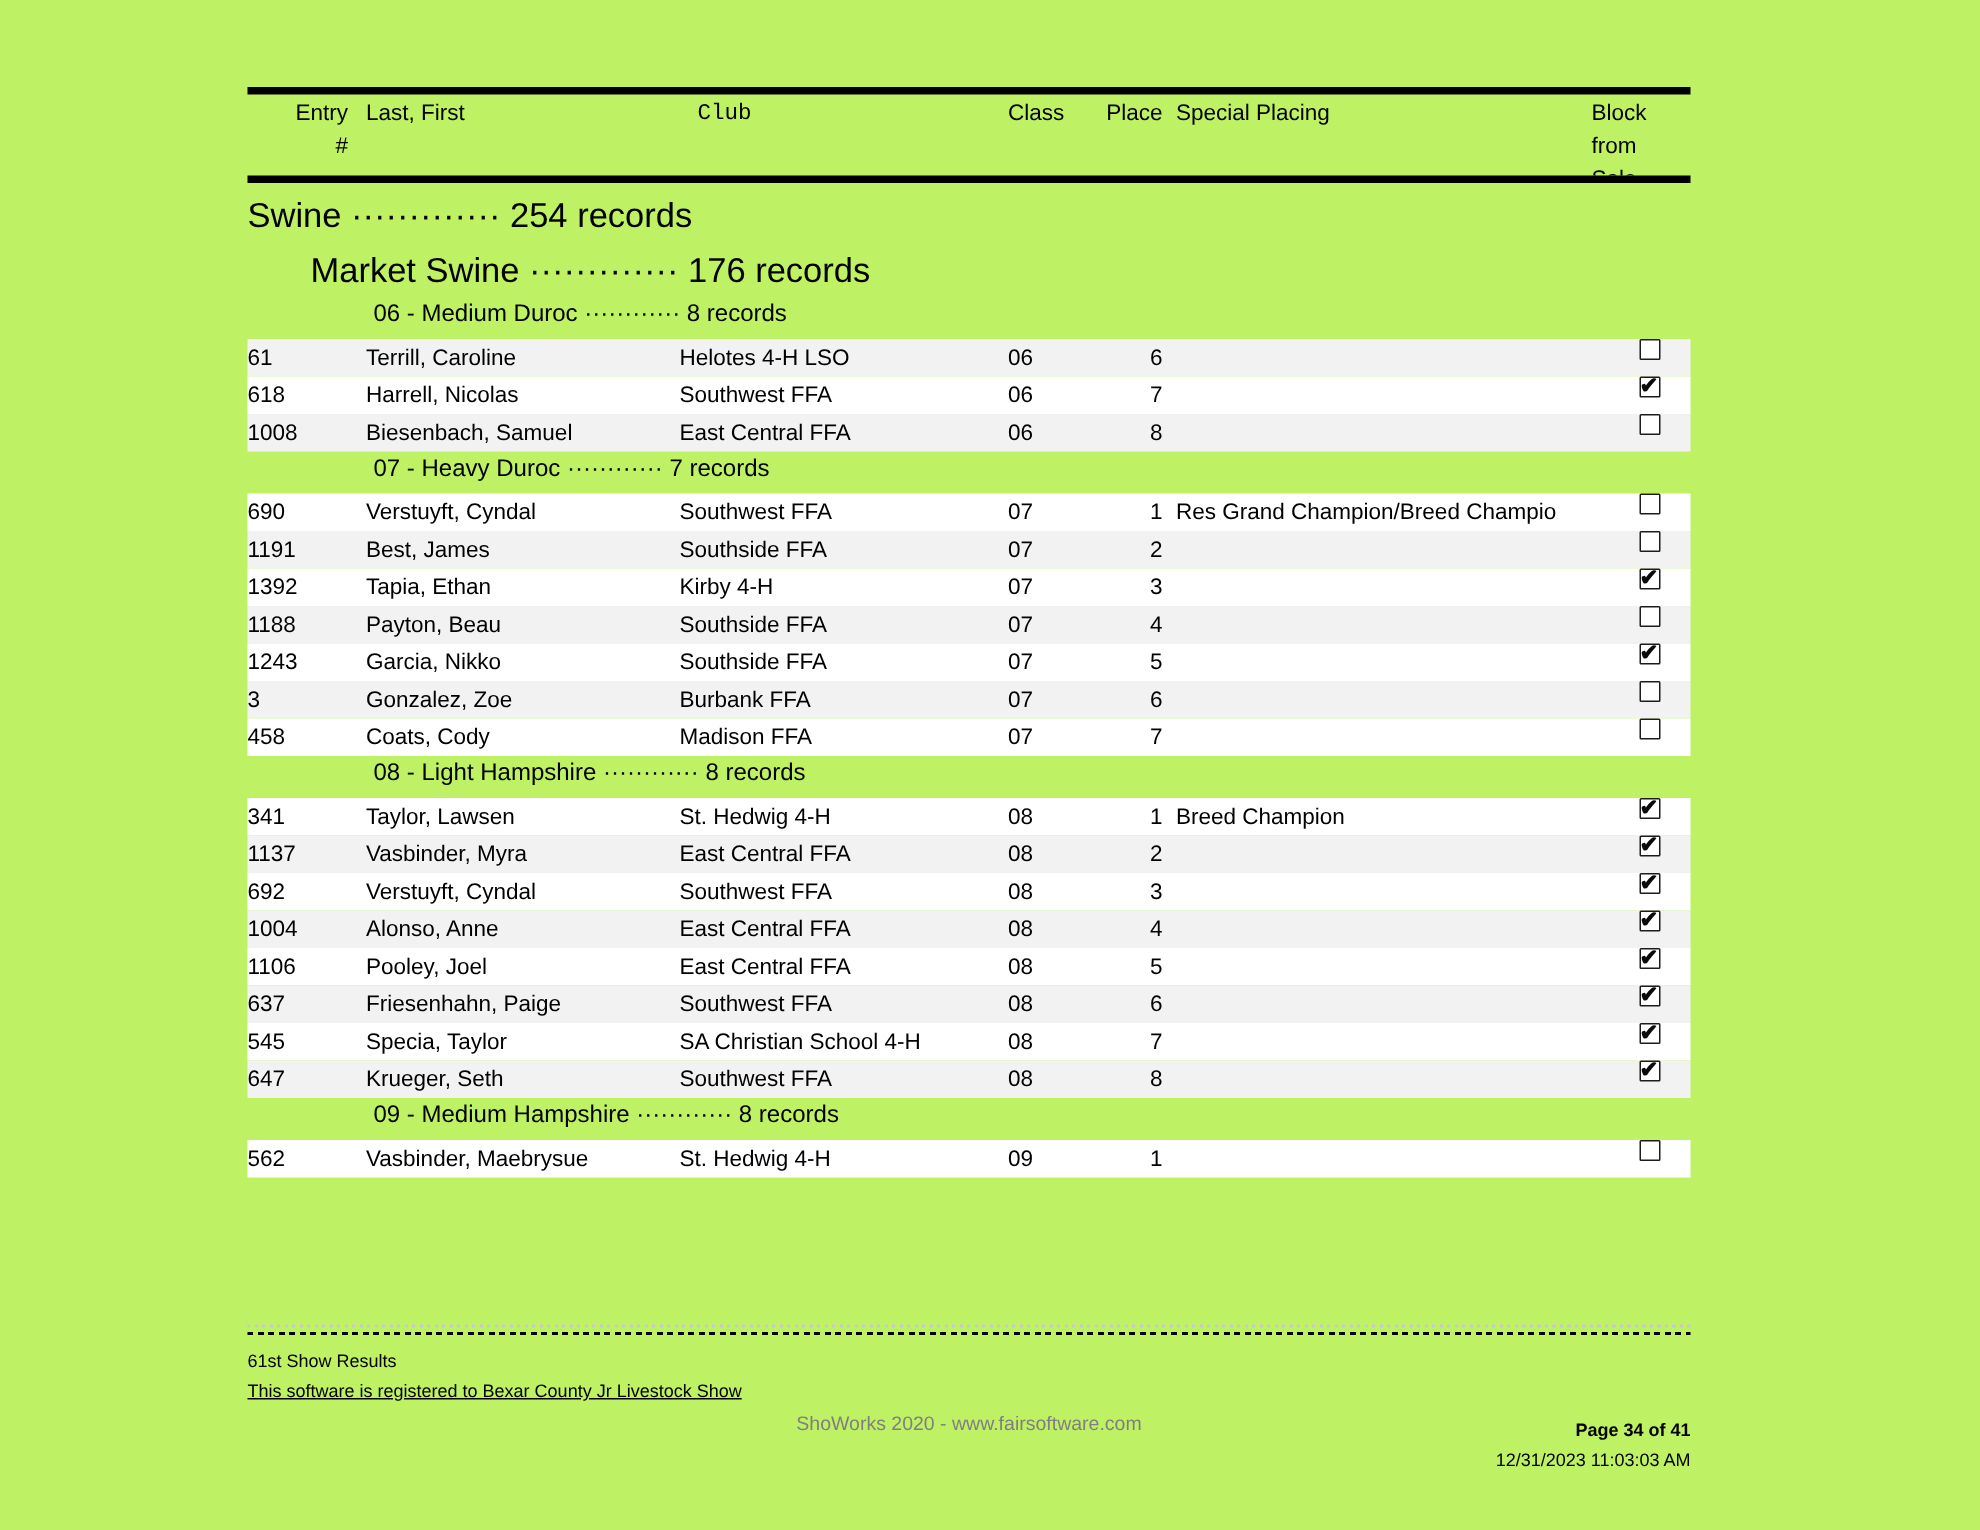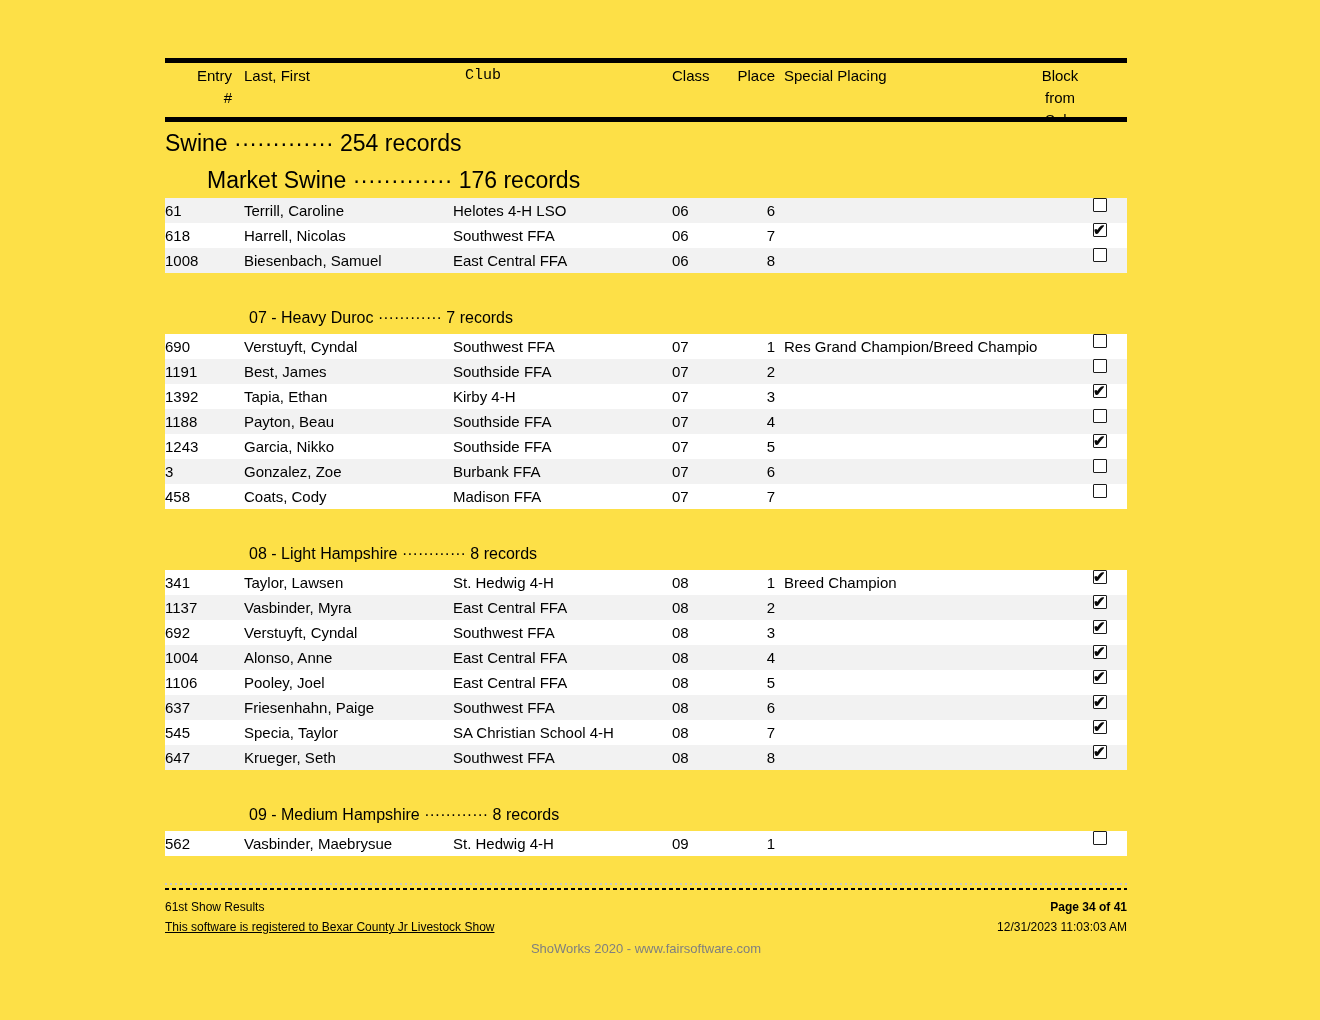--- a/index.html
+++ b/index.html
@@ -1,44 +1,44 @@
 <!DOCTYPE html>
 <html style="--stripe: #f2f2f2; --footerGray: #7f7f7f;"><head>
 <meta charset="utf-8">
 <style>
   * { margin:0; padding:0; box-sizing:border-box; }
   html,body { background:#ffffff; }
   body { font-family:"Liberation Sans", sans-serif; color:var(--ink,#000); }
-  #page { position:relative; width:1320px; height:1020px; background:#fde047; overflow:hidden; }
+  #page { position:relative; width:1320px; height:1020px; background:#bef264; overflow:hidden; }
 
   
   .rule { position:absolute; left:165px; width:962px; background:#000; }
   #rule-top { top:58px; height:5px; }
   #rule-mid { top:117px; height:5px; }
 
   
   #table-header { position:absolute; left:165px; top:63px; width:962px; height:54px;
                   overflow:hidden; font-size:15px; line-height:22px; padding-top:2px; }
   #table-header .hcell { position:absolute; top:2px; white-space:nowrap; }
   .h-entry  { left:0;   width:67px; text-align:right; }
   .h-name   { left:79px; }
   .h-club   { left:300px;font-family:Liberation Mono, monospace; }
   .h-class  { left:507px; }
   .h-place  { left:535px; width:75px; text-align:right; }
   .h-special{ left:619px; }
-  .h-block  { left:850px; width:90px; text-align:center; }
+  .h-block  { left:896px; width:90px; text-align:left; }
   .h-stack span { display:block; }
 
   
   #division-title { position:absolute; left:165px; top:130px; font-size:23px; white-space:nowrap; }
   #show-title     { position:absolute; left:207px; top:167px; font-size:23px; white-space:nowrap; }
 
   
   #sections { position:absolute; left:165px; top:198px; width:962px; }
-  .section + .section { margin-top:33px; }
+  .section + .section { }
   .section-title { height:28px; padding-left:84px; padding-top:3px; font-size:16px; white-space:nowrap; }
   .row { position:relative; height:25px; font-size:15px; line-height:25px; background:#fff; }
   .row.shaded { background:var(--stripe,#f2f2f2); }
   .row span { position:absolute; top:0; white-space:nowrap; overflow:hidden; }
   .c-entry  { left:0;    width:67px;  }
   .c-name   { left:79px;  width:205px; }
   .c-club   { left:288px; width:215px; }
   .c-class  { left:507px; width:60px; }
   .c-place  { left:535px; width:75px; text-align:right; }
   .c-special{ left:619px; width:300px; }
@@ -50,21 +50,21 @@
   
   .hline { position:absolute; left:165px; width:962px; }
   #pagebreak-dots  { top:883px; height:2px;
      background:repeating-linear-gradient(to right,#c8c8c8 0 2px, transparent 2px 5px); }
   #footer-dashline { top:888px; height:2px;
      background:repeating-linear-gradient(to right,#000 0 4px, transparent 4px 7px); }
   .f-row { position:absolute; left:165px; width:962px; font-size:12px; }
   #f-row1 { top:900px; }
   #f-row2 { top:920px; }
   .f-left  { float:left; }
-  .f-right { float:right; }
+  .f-right { float:right;margin-top:46px; }
   .bold { font-weight:bold; }
   .underlined { text-decoration:underline; }
   #footer-brand { position:absolute; left:165px; top:941px; width:962px; text-align:center;
                   font-size:13px; color:var(--footerGray,#7f7f7f); }
 </style>
 </head>
 <body>
 
 <div id="page">
 
@@ -87,20 +87,21 @@
     </div>
   </div>
 
   <div id="rule-mid" class="rule"></div>
 
   <div id="division-title">Swine ············· 254 records</div>
   <div id="show-title">Market Swine ············· 176 records</div>
 
   <div id="sections">
       <div class="section">
+        <div class="section-title">06 - Medium Duroc ············ 8 records</div>
         <div class="row shaded">
           <span class="c-entry">61</span>
           <span class="c-name">Terrill, Caroline</span>
           <span class="c-club">Helotes 4-H LSO</span>
           <span class="c-class">06</span>
           <span class="c-place">6</span>
           <span class="c-special"></span>
           <span class="checkbox"></span>
         </div>
         <div class="row">

